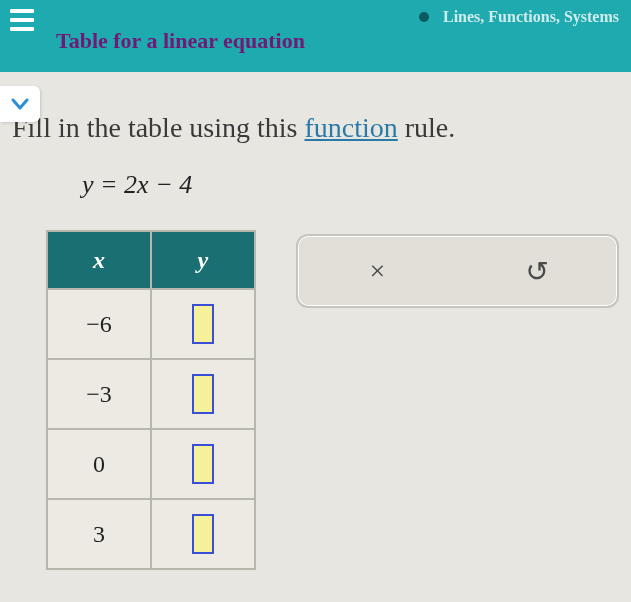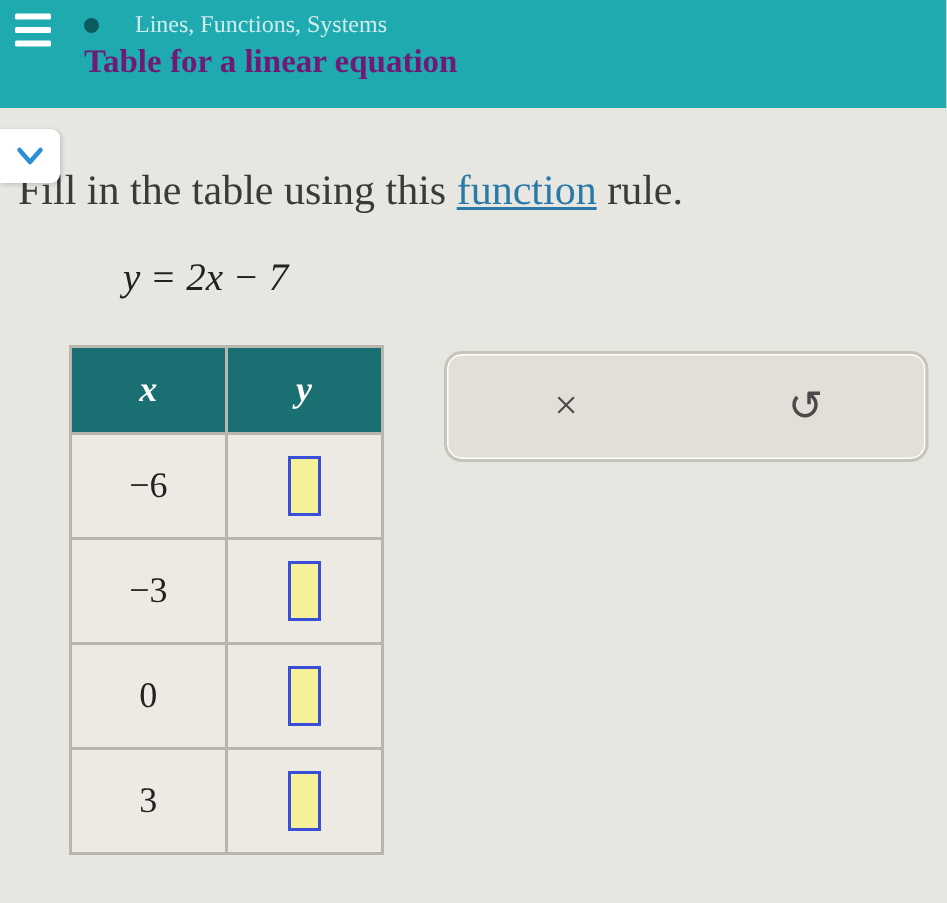--- a/index.html
+++ b/index.html
@@ -19,21 +19,21 @@
   }
   .menu-icon {
     position: absolute;
     left: 8px; top: 6px;
     width: 28px; height: 28px;
     display: flex; flex-direction: column; justify-content: center; gap: 5px;
     padding: 2px;
     cursor: pointer;
   }
   .menu-icon span { display: block; height: 4px; background: #fff; border-radius: 1px; }
-  .breadcrumb { font-size: 16px; color: #cfecec; font-weight: 400; display: flex; align-items: center; gap: 24px; }
+  .breadcrumb { font-size: 16px; color: #cfecec; font-weight: 700; display: flex; align-items: center; gap: 14px; justify-content: flex-end; }
   .bullet { width: 10px; height: 10px; background: #0a5a5e; border-radius: 50%; display: inline-block; }
   .title { font-size: 22px; font-weight: 700; color: #701a75; margin-top: 2px; }
   .chevron-tab {
     position: absolute;
     left: 0; top: 86px;
     width: 40px; height: 36px;
     background: #fff;
     border-radius: 0 6px 6px 0;
     box-shadow: 1px 1px 3px rgba(0,0,0,0.15);
     display: flex; align-items: center; justify-content: center;
@@ -120,21 +120,21 @@
   <svg width="20" height="20" viewBox="0 0 20 20">
     <path d="M3 6 L10 14 L17 6" fill="none" stroke="#2a8fd6" stroke-width="3" stroke-linecap="round" stroke-linejoin="round"></path>
   </svg>
 </div>
 
 <div class="content">
   <p class="prompt">
     <span>Fill in the table using this </span><a href="#">function</a><span> rule.</span>
   </p>
 
-  <div class="equation">y = 2x − 7</div>
+  <div class="equation">y = 2x − 4</div>
 
   <div class="row-area">
     <table class="func">
       <tbody>
           <tr>
         <th>x</th>
         <th>y</th>
       </tr>
       <tr>
         <td>−6</td>

